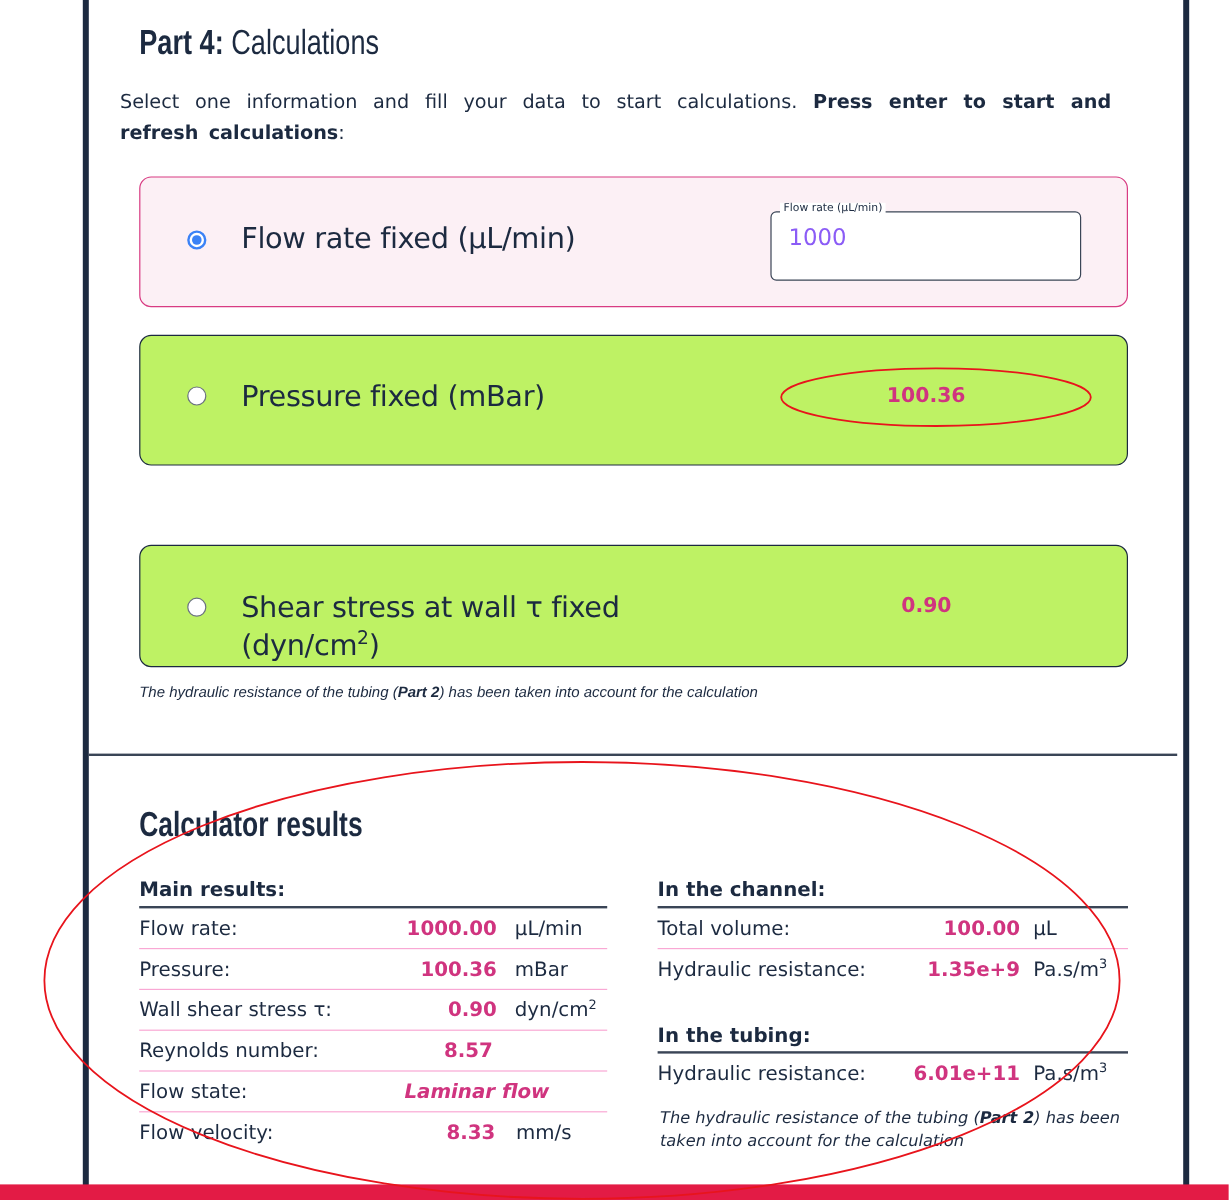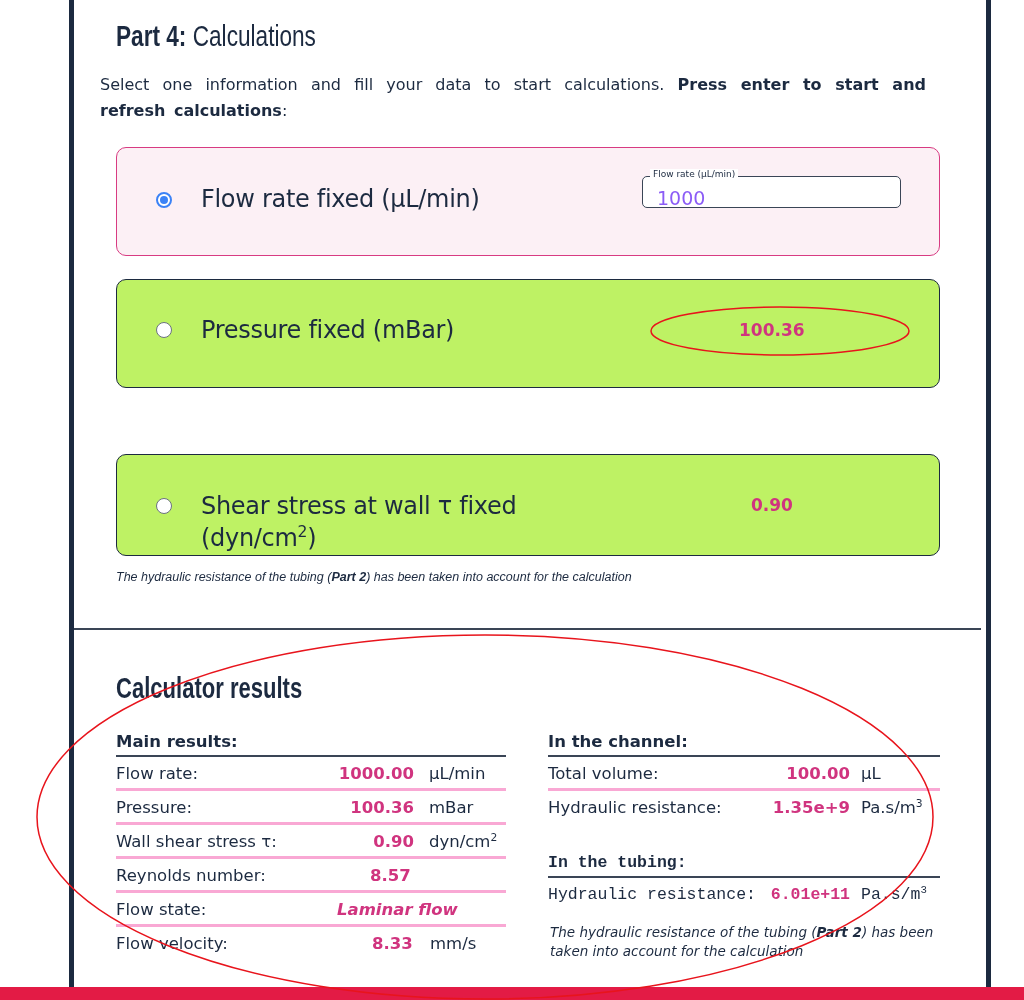--- a/index.html
+++ b/index.html
@@ -45,21 +45,21 @@
   }
   .opt-label {
     position:absolute; left:84px; font-size:24px; color:#1c2a40; line-height:30px;
     font-family:"DejaVu Sans", sans-serif; letter-spacing:-0.3px;
   }
   .opt-value {
     position:absolute; font-size:17px; font-weight:700; color:#d0347f;
     font-family:"DejaVu Sans", sans-serif;
   }
   .field {
-    position:absolute; left:525px; top:28px; width:259px; height:32px;
+    position:absolute; left:525px; top:28px; width:259px; height:58px;
     border:1.5px solid #3a4556; border-radius:5px; background:#fff; box-sizing:border-box;
   }
   .field-legend {
     position:absolute; left:7px; top:-8px; background:#fff; padding:0 3px;
     font-size:9px; color:#1c2a40;
   }
   .field input {
     position:absolute; left:14px; top:10px; width:220px; border:none; outline:none;
     font-size:19px; color:#8b5cf6; background:transparent; font-family:"DejaVu Sans", sans-serif;
     padding:0;
@@ -75,40 +75,40 @@
     position:absolute; left:116px; top:672px; font-size:29px; font-weight:700;
     font-family:"Liberation Sans", sans-serif; color:#1c2a40;
     transform:scaleX(0.76); transform-origin:left center; white-space:nowrap;
   }
   .tbl { position:absolute; font-size:16.5px; color:#1c2a40; }
   .tbl-head {
     font-weight:700; height:28px; line-height:26px; border-bottom:2px solid #3a4556;
     box-sizing:border-box;
   }
   .row {
-    position:relative; height:34px; line-height:34px; border-bottom:3px solid #f9a8d4;
+    position:relative; height:34px; line-height:34px; border-bottom:1px solid #f9a8d4;
     box-sizing:border-box;
   }
   .row:last-child { border-bottom:none; }
   .row .lbl { position:absolute; left:0; }
   .row .val { position:absolute; text-align:right; font-weight:700; color:#d0347f; }
   .row .unit { position:absolute; }
   .row .val.italic { font-style:italic; text-align:left; }
   sup { font-size:0.65em; vertical-align:super; line-height:0; }
   .main-tbl { left:116px; top:729px; width:390px; }
   .main-tbl .val { right:92px; }
   .main-tbl .unit { left:313px; }
   .main-tbl .val.center { right:auto; left:254px; }
   .main-tbl .val.italic { right:auto; left:221px; }
   .main-tbl .val.vel { right:auto; left:256px; }
   .main-tbl .unit.vel { left:314px; }
   .chan-tbl { left:548px; top:729px; width:392px; }
   .chan-tbl .val { right:90px; }
   .chan-tbl .unit { left:313px; }
-  .tube-tbl { left:548px; top:850px; width:392px;font-family:Liberation Mono, monospace; }
+  .tube-tbl { left:548px; top:850px; width:392px; }
   .tube-tbl .val { right:90px; }
   .tube-tbl .unit { left:313px; }
   .note2 {
     position:absolute; left:550px; top:923px; width:390px; font-size:13.5px;
     font-style:italic; line-height:19px; color:#1c2a40;
   }
   .bottom-bar {
     position:absolute; left:0; top:987px; width:1024px; height:13px; background:#e31b45;
   }
   .annot { position:absolute; pointer-events:none; }

